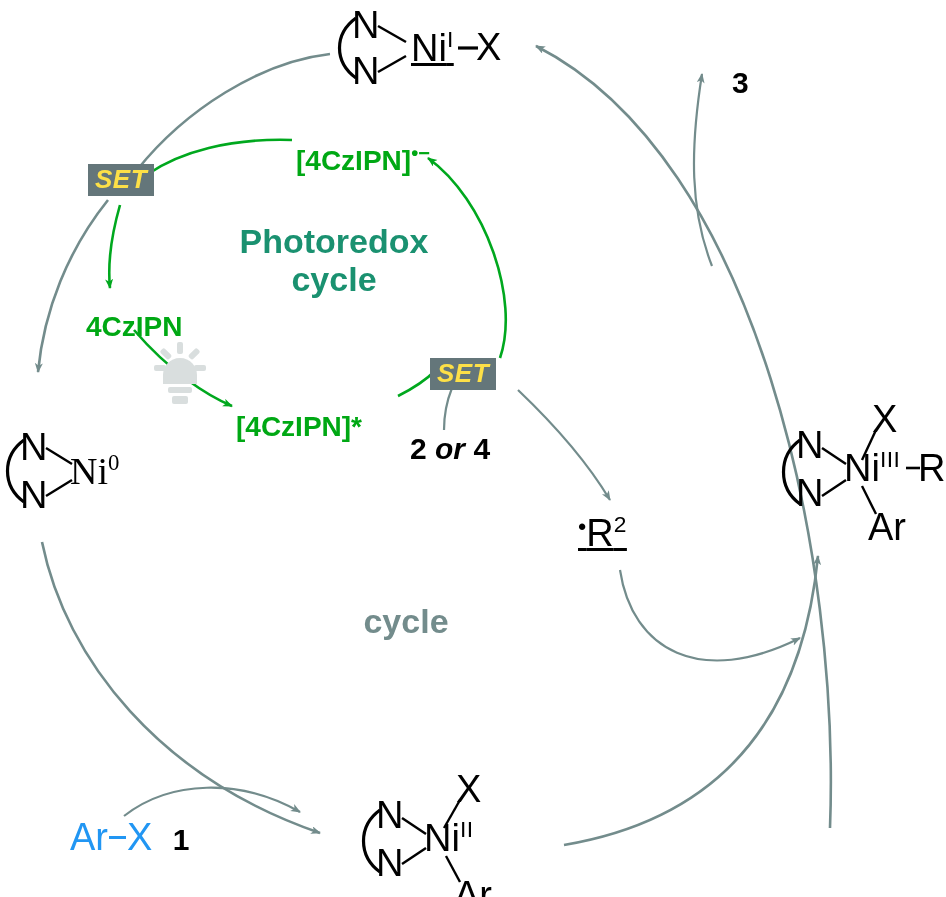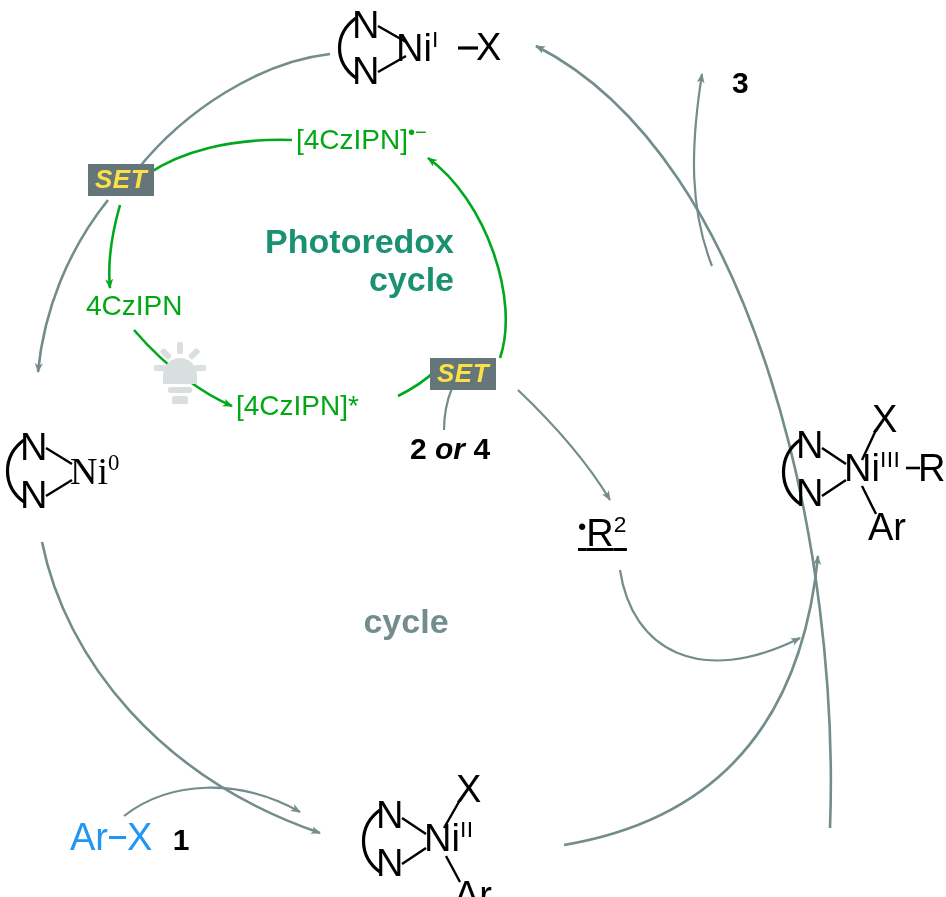--- a/index.html
+++ b/index.html
@@ -49,36 +49,37 @@
     background: #c00000;
     height: 6px;
     width: 26px;
     vertical-align: 0.26em;
   }
   .bondline.blue { background: #2196f3; }
 
   
   .green-lbl {
     font-size: 28px;
-    font-weight: normal;
+    font-weight: bold;
     color: #00a814;
+    margin-top: 21px;
   }
   .green-lbl .sup {
     font-size: 0.72em;
     vertical-align: super;
   }
 
   
   .cycle-title {
     font-size: 34px;
     font-weight: bold;
     text-align: center;
     line-height: 1.12;
   }
-  .cycle-title.photoredox { color: #1a9170; text-align: right; }
+  .cycle-title.photoredox { color: #1a9170; }
   .cycle-title.nickel { color: #738c8c; }
 
   
   .set-badge {
     background: #64767a;
     color: #fde047;
     font-style: italic;
     font-weight: bold;
     font-size: 26px;
     padding: 2px 7px 4px 7px;
@@ -152,21 +153,21 @@
 
   <div class="complex" style="left:330px; top:0px;">
     <svg width="190" height="100" viewBox="0 0 190 100">
       <path d="M 26 18 C 4 34 4 62 26 78" fill="none" stroke="#000" stroke-width="3.2"></path>
       <line x1="48" y1="26" x2="76" y2="42" stroke="#000" stroke-width="2.4"></line>
       <line x1="48" y1="72" x2="76" y2="56" stroke="#000" stroke-width="2.4"></line>
       <line x1="128" y1="48" x2="148" y2="48" stroke="#000" stroke-width="3.2"></line>
     </svg>
     <span class="lbl species" style="left:22px; top:6px;">N</span>
     <span class="lbl species" style="left:22px; top:52px;">N</span>
-    <span class="lbl species" style="left:66px; top:28px;"><span>Ni</span><span class="sup">I</span></span>
+    <span class="lbl species" style="left:81px; top:28px;text-decoration:underline;"><span>Ni</span><span class="sup">I</span></span>
     <span class="lbl species" style="left:146px; top:28px;">X</span>
   </div>
 
   <span class="lbl cpd-num" style="left:732px; top:68px;">3</span>
 
   <span class="lbl green-lbl" style="left:296px; top:122px;"><span>[4CzIPN]</span><span class="sup">•−</span></span>
 
   <span class="lbl set-badge" style="left:88px; top:164px;">SET</span>
 
   <div class="lbl cycle-title photoredox" style="left:214px; top:222px; width:240px;">

